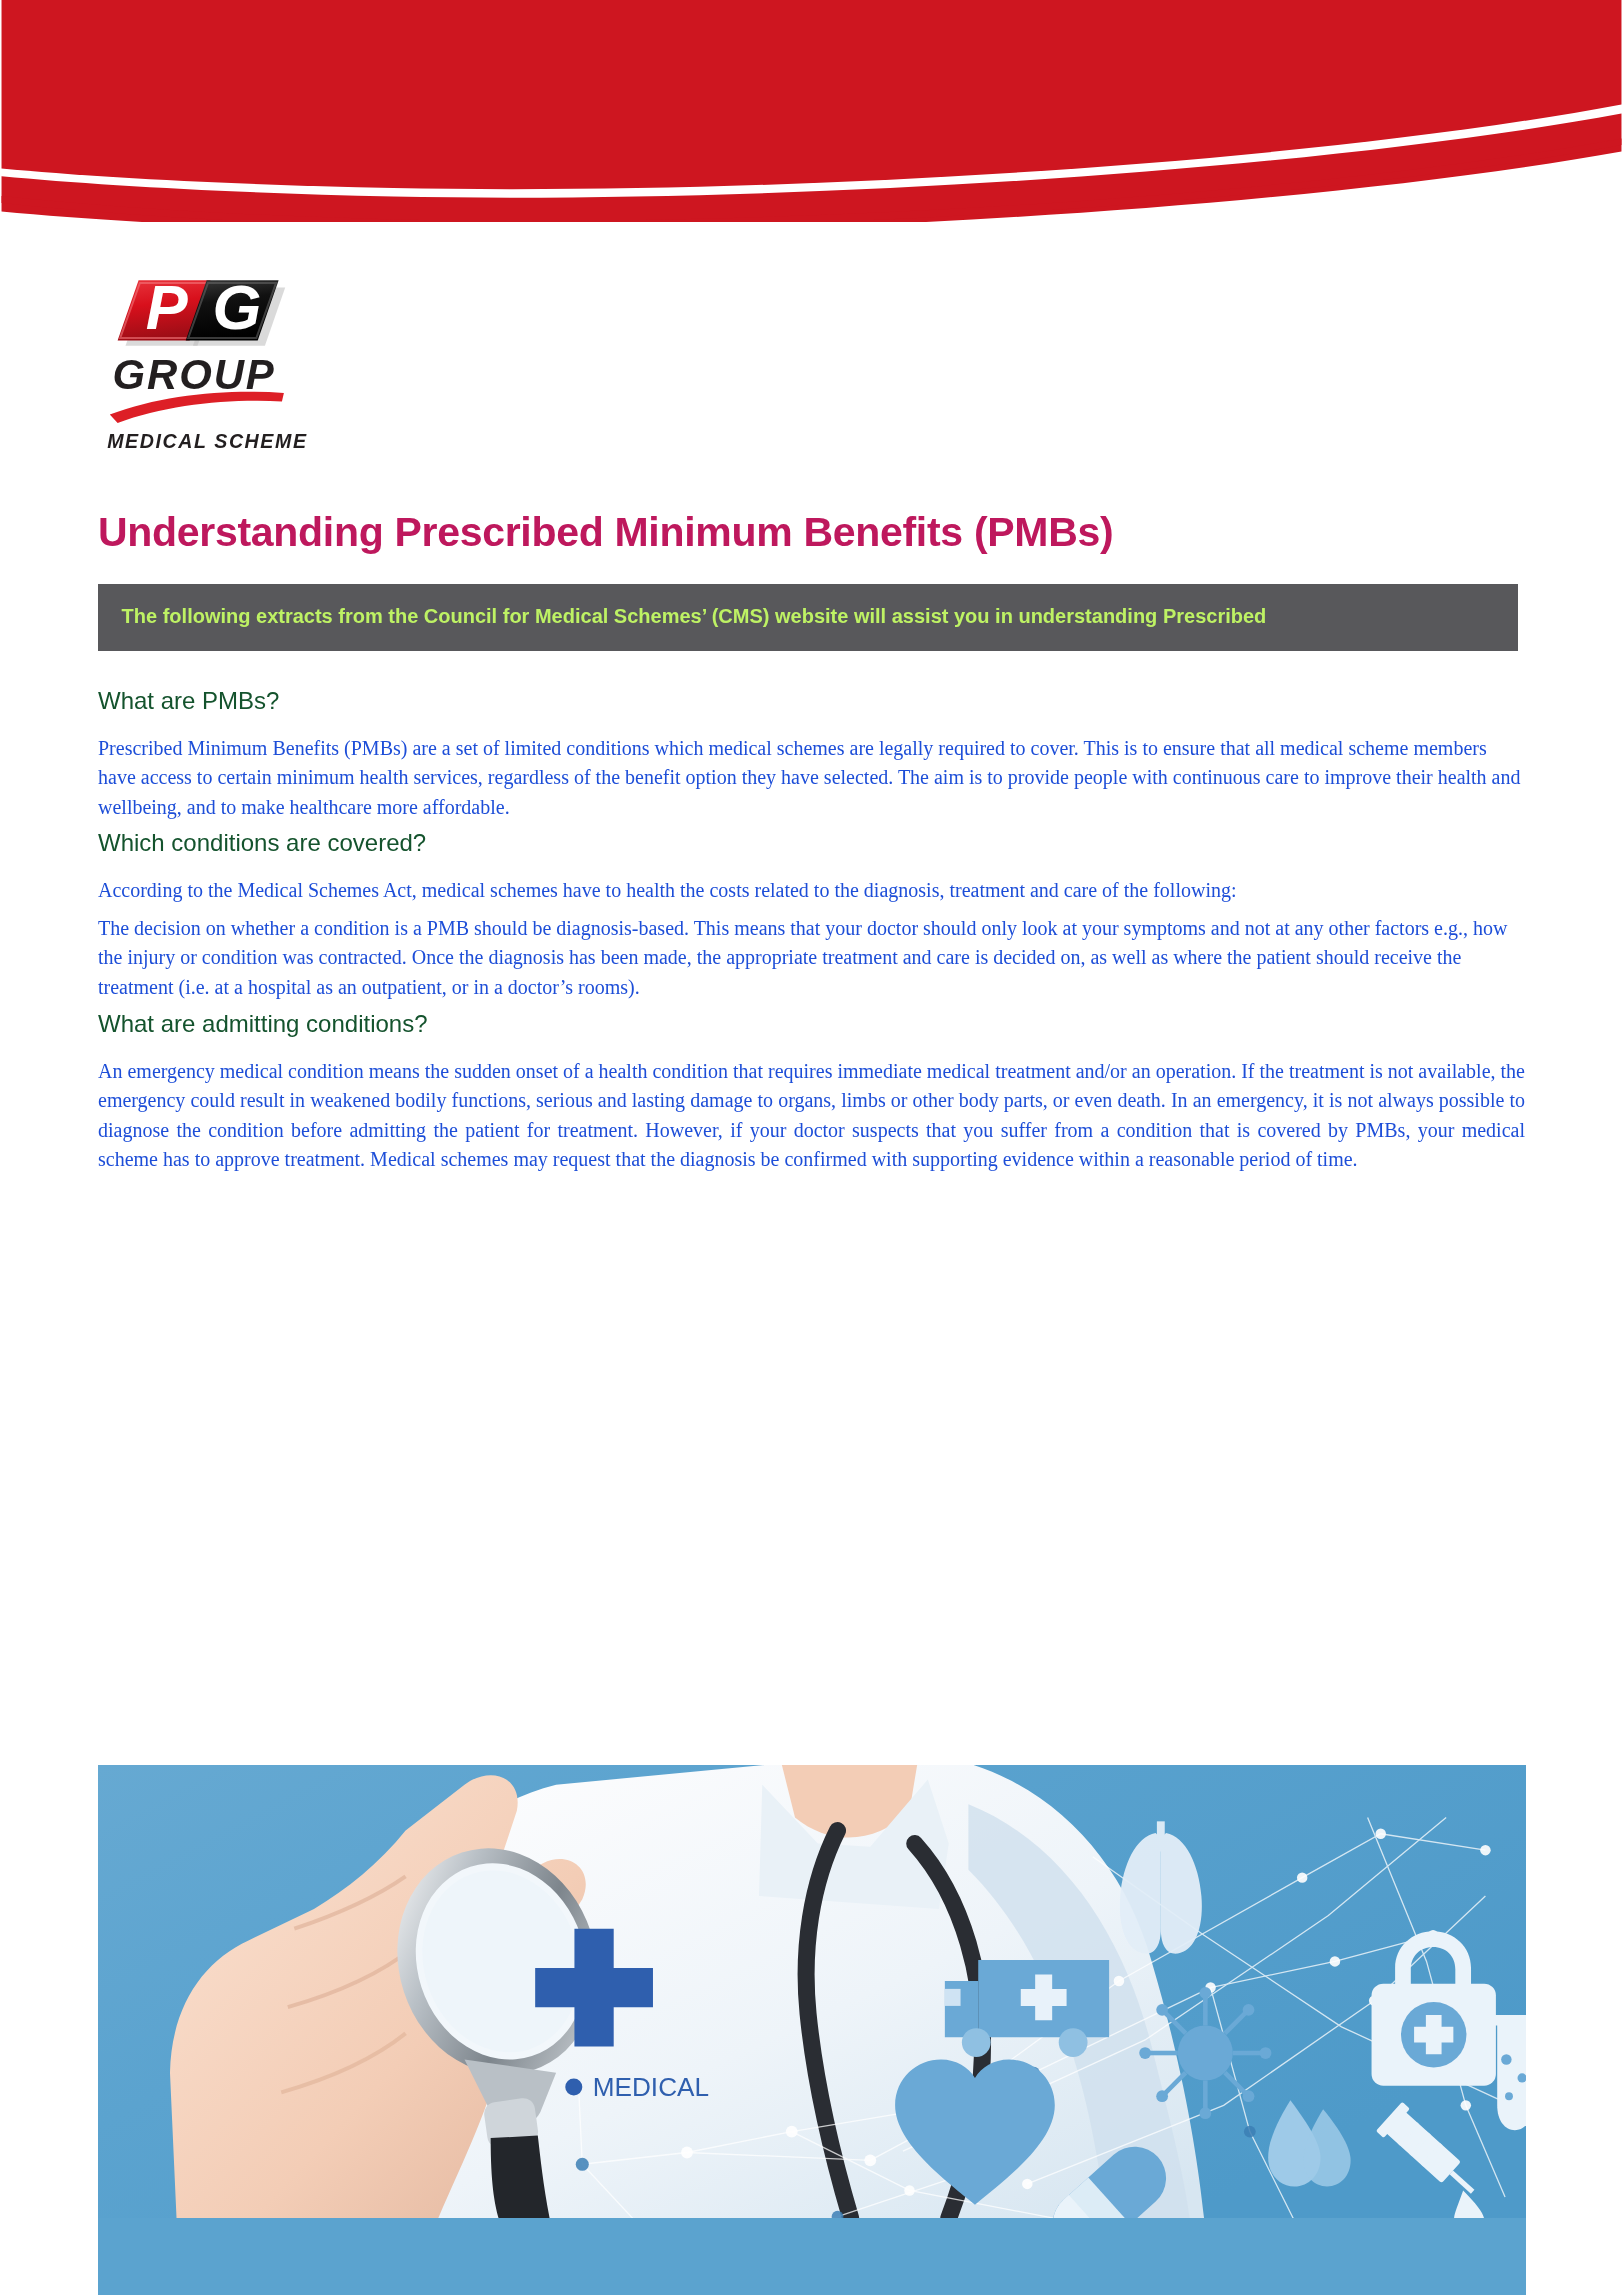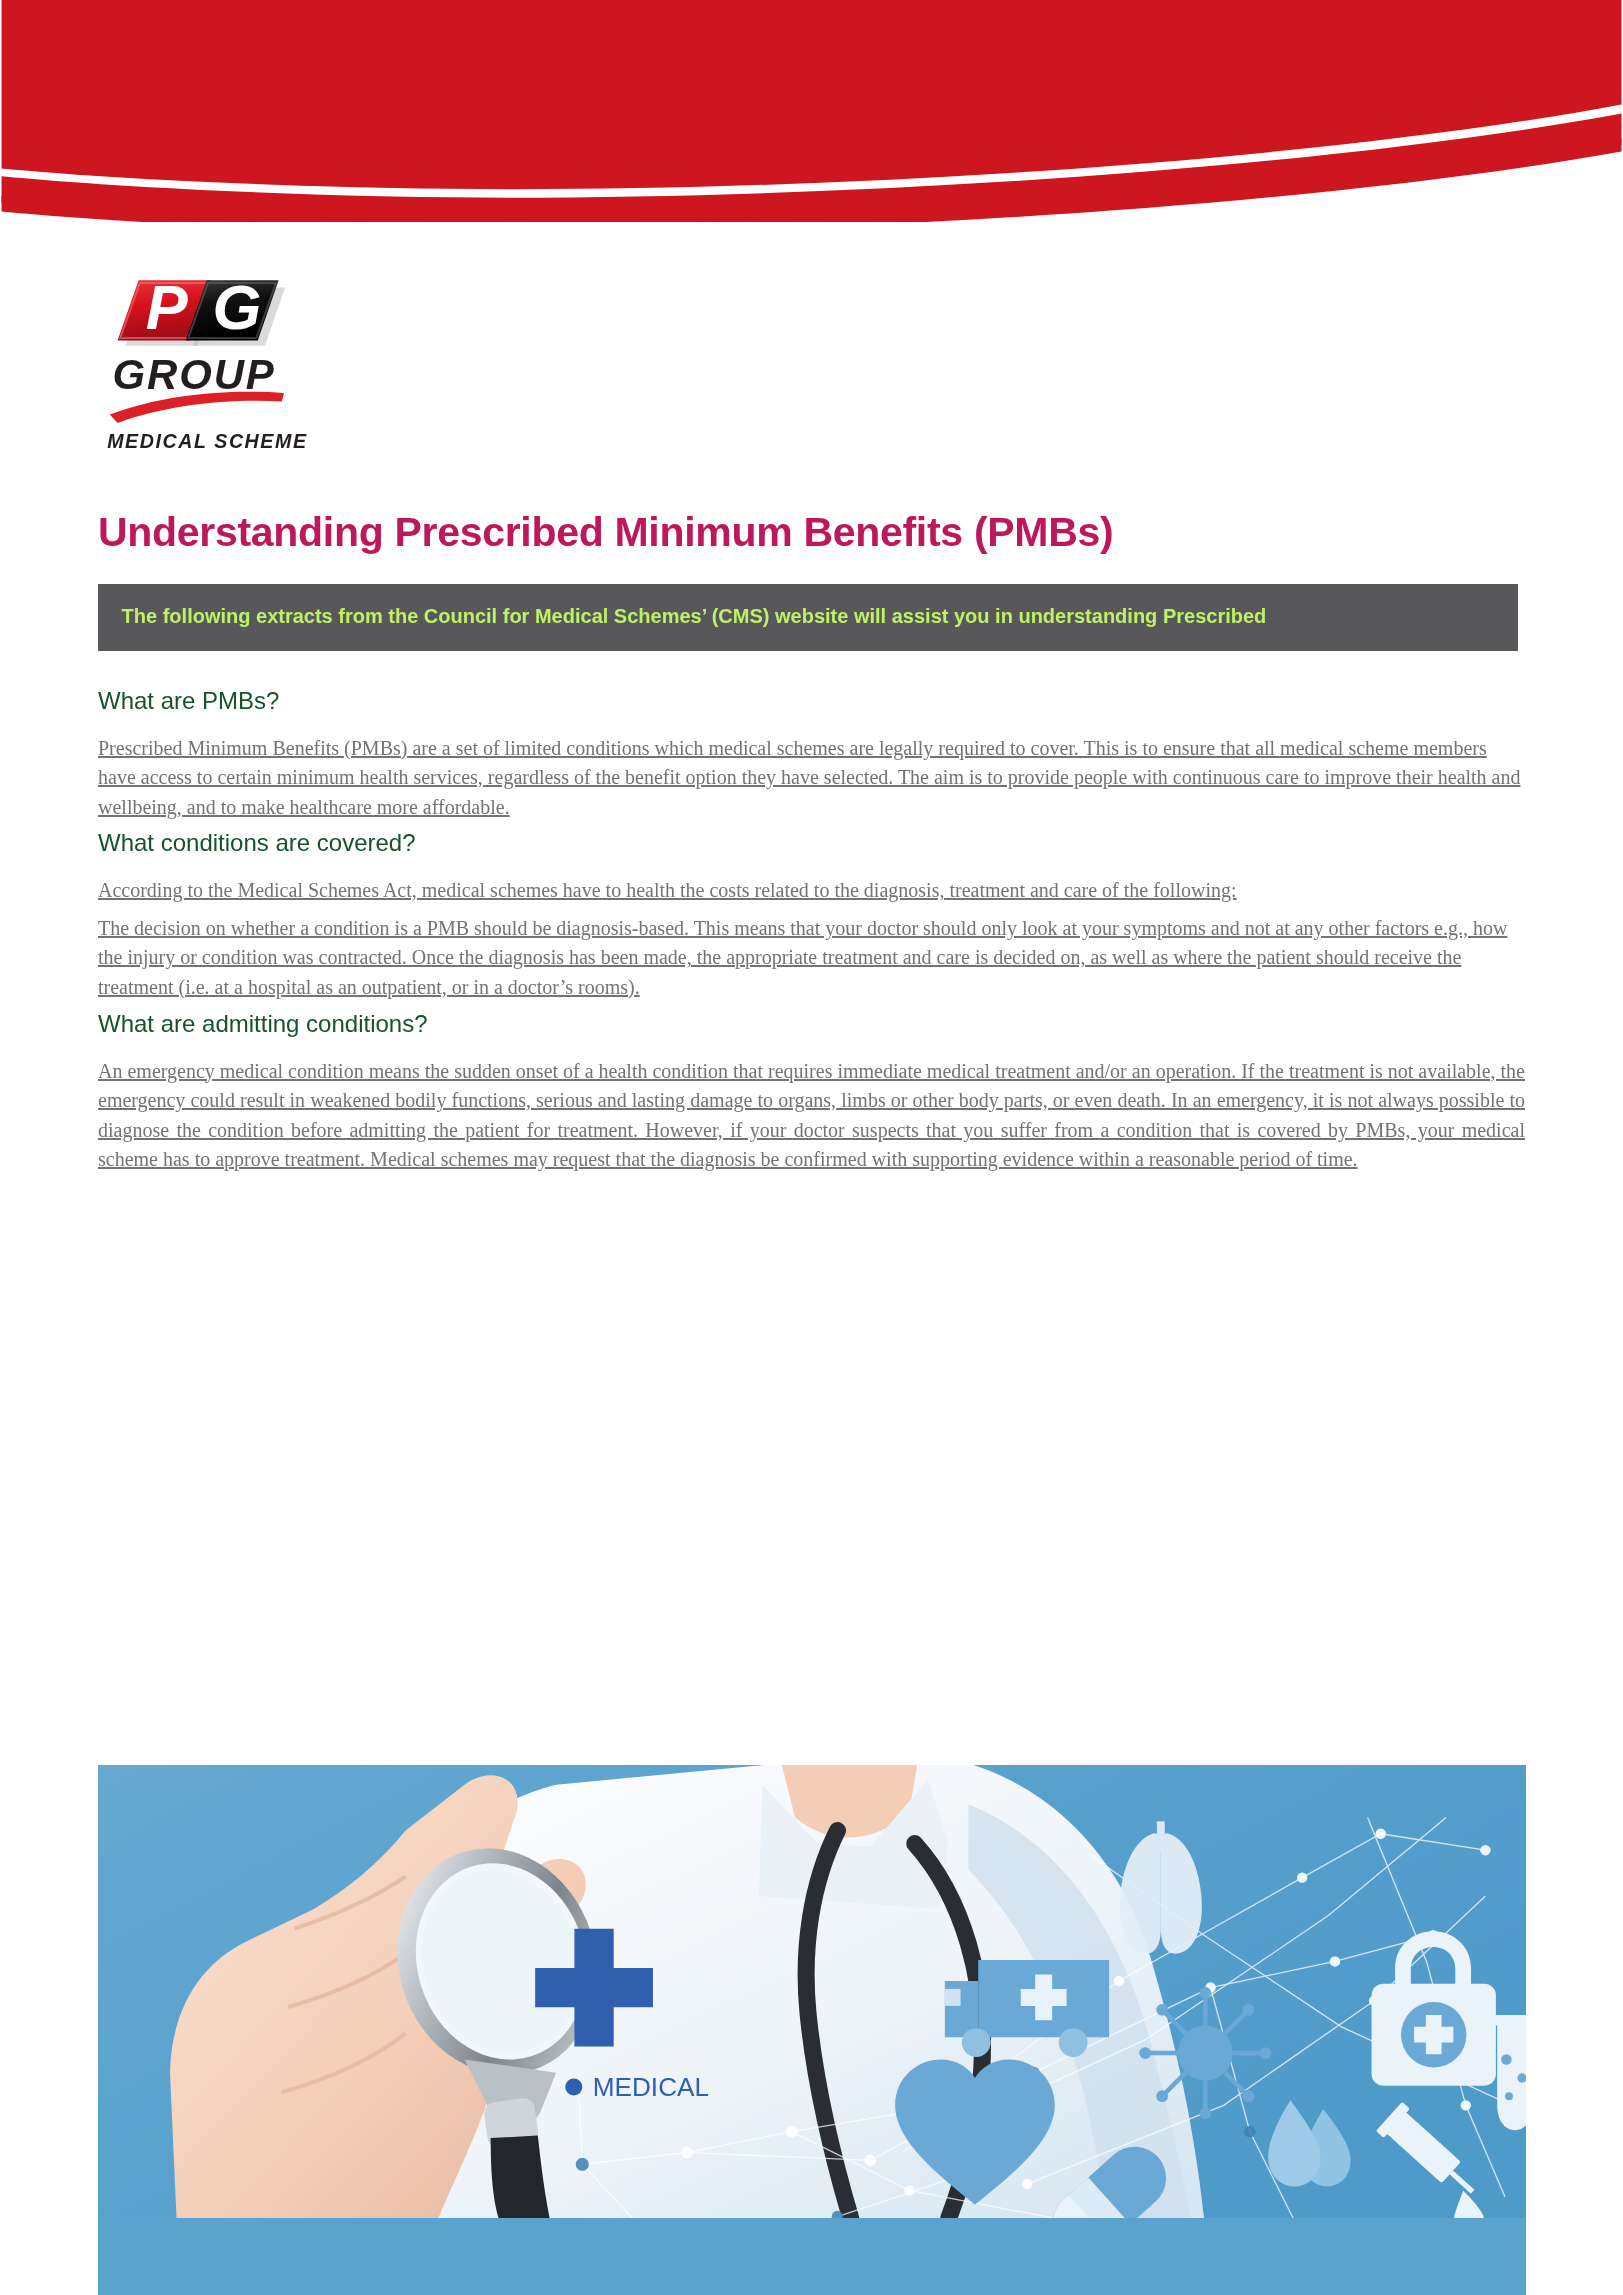--- a/index.html
+++ b/index.html
@@ -69,26 +69,25 @@
   h2.section-heading {
     color: #14532d;
     font-size: 24px;
     font-weight: normal;
     margin: 0 0 19.6px 0;
     line-height: 1.1;
   }
   .sec-gap { margin-top: 37px; }
 
   p.body-text {
-    color: #737373;
+    color: #1d4ed8;
     font-size: 20px;
     line-height: 1.48;
     margin: 0 0 7.9px 0;
     font-family: "Liberation Serif", serif;
-    text-decoration: underline;
   }
   p.justify { text-align: justify; }
 
   ul.bullets {
     margin: 22px 0 22px 0;
     padding: 0 0 0 38px;
     list-style: none;
   }
   ul.bullets li {
     color: #231f20;
@@ -175,21 +174,21 @@
 
   <h1 class="page-title">Understanding Prescribed Minimum Benefits (PMBs)</h1>
 
   <div class="intro-banner">
     <span>The following extracts from the Council for Medical Schemes’ (CMS) website will assist you in understanding Prescribed</span>
   </div>
 
   <h2 class="section-heading">What are PMBs?</h2>
   <p class="body-text">Prescribed Minimum Benefits (PMBs) are a set of limited conditions which medical schemes are legally required to cover. This is to ensure that all medical scheme members have access to certain minimum health services, regardless of the benefit option they have selected. The aim is to provide people with continuous care to improve their health and wellbeing, and to make healthcare more affordable.</p>
 
-  <h2 class="section-heading sec-gap">What conditions are covered?</h2>
+  <h2 class="section-heading sec-gap">Which conditions are covered?</h2>
   <p class="body-text">According to the Medical Schemes Act, medical schemes have to health the costs related to the diagnosis, treatment and care of the following:</p>
 
 
   <p class="body-text">The decision on whether a condition is a PMB should be diagnosis-based. This means that your doctor should only look at your symptoms and not at any other factors e.g., how the injury or condition was contracted. Once the diagnosis has been made, the appropriate treatment and care is decided on, as well as where the patient should receive the treatment (i.e. at a hospital as an outpatient, or in a doctor’s rooms).</p>
 
   <h2 class="section-heading sec-gap">What are admitting conditions?</h2>
   <p class="body-text justify">An emergency medical condition means the sudden onset of a health condition that requires immediate medical treatment and/or an operation. If the treatment is not available, the emergency could result in weakened bodily functions, serious and lasting damage to organs, limbs or other body parts, or even death. In an emergency, it is not always possible to diagnose the condition before admitting the patient for treatment. However, if your doctor suspects that you suffer from a condition that is covered by PMBs, your medical scheme has to approve treatment. Medical schemes may request that the diagnosis be confirmed with supporting evidence within a reasonable period of time.</p>
 
 </div>
 

